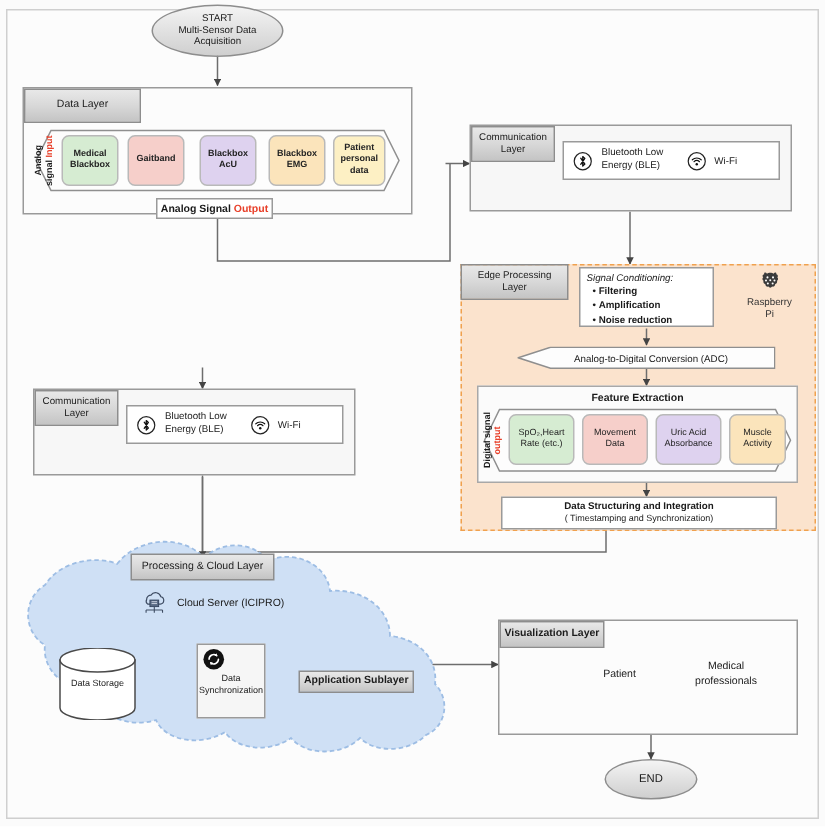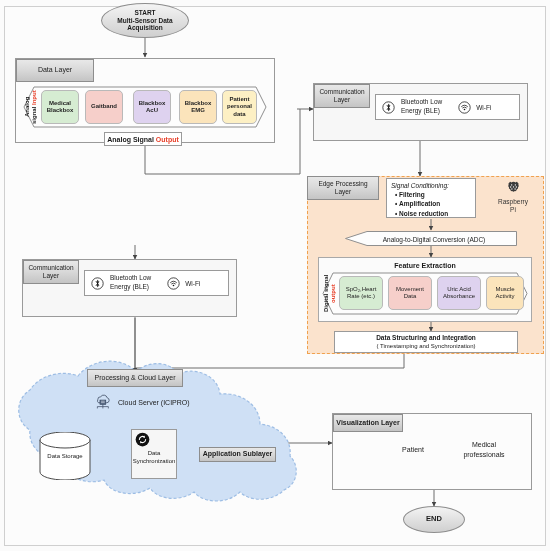--- a/index.html
+++ b/index.html
@@ -16,21 +16,21 @@
   }
   .svg-layer{position:absolute;left:0;top:0;width:550px;height:551px;overflow:visible;pointer-events:none;}
 
   
   .node{position:absolute;box-sizing:border-box;}
   .terminator{
     border-radius:50%;
     background:linear-gradient(180deg,#f4f4f4 0%,#e3e3e3 45%,#cfcfcf 100%);
     border:1px solid #8d8d8d;
     display:flex;align-items:center;justify-content:center;text-align:center;
-    font-weight:bold;color:#1a1a1a;line-height:1.18;
+    font-weight:normal;color:#1a1a1a;line-height:1.18;
   }
   .layer-container{
     border:1px solid #9a9a9a;background:#fcfcfc;
   }
   .layer-tab{
     background:linear-gradient(180deg,#e8e8e8 0%,#d8d8d8 50%,#c4c4c4 100%);
     border:1px solid #8d8d8d;
     display:flex;align-items:center;justify-content:center;text-align:center;
     color:#1c1c1c;line-height:1.25;
   }

